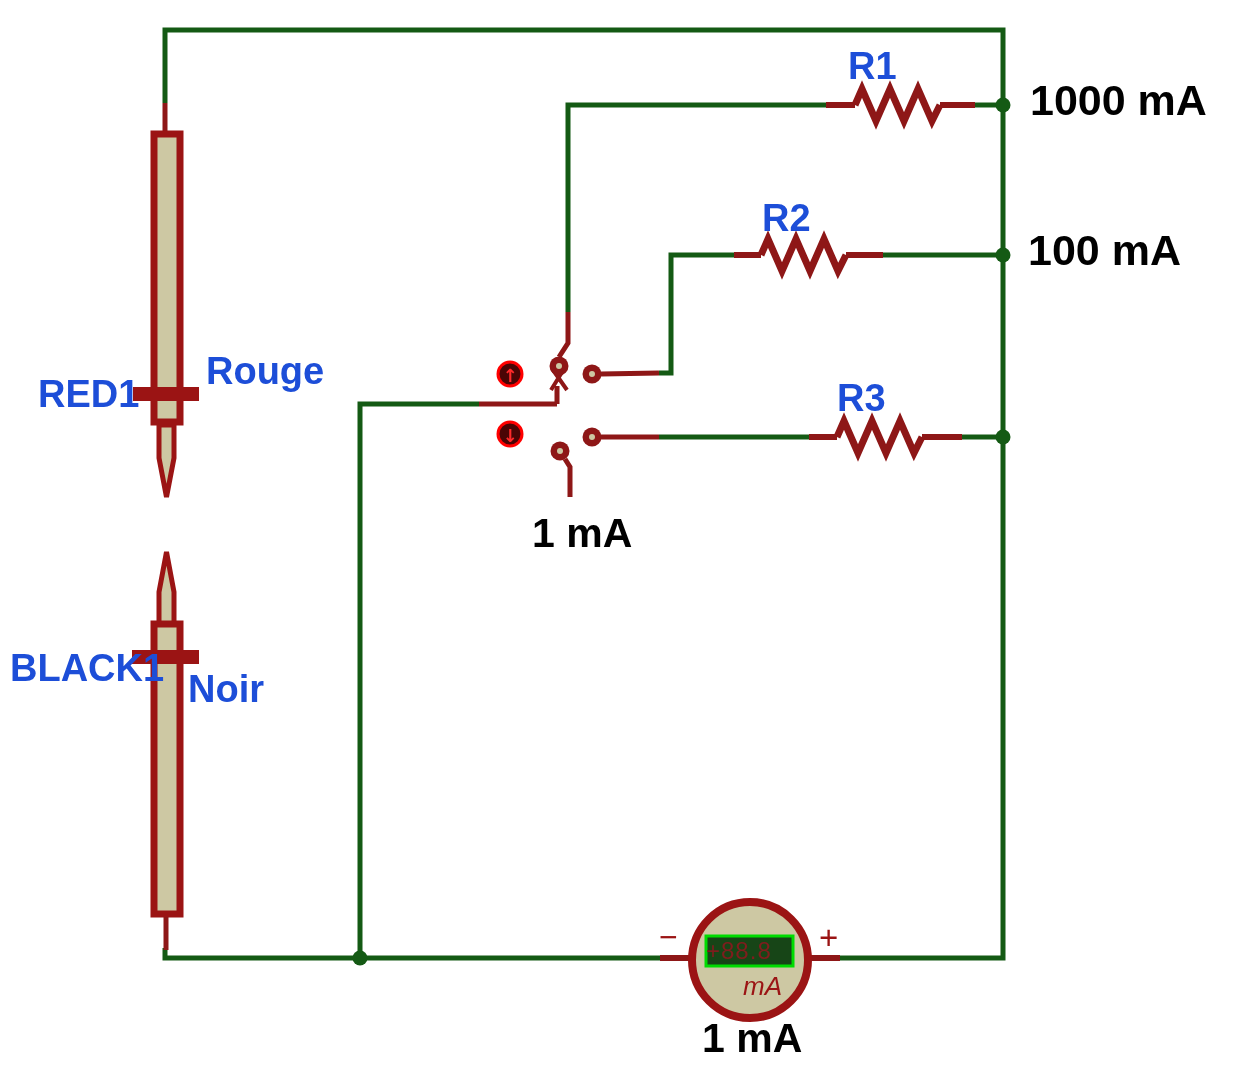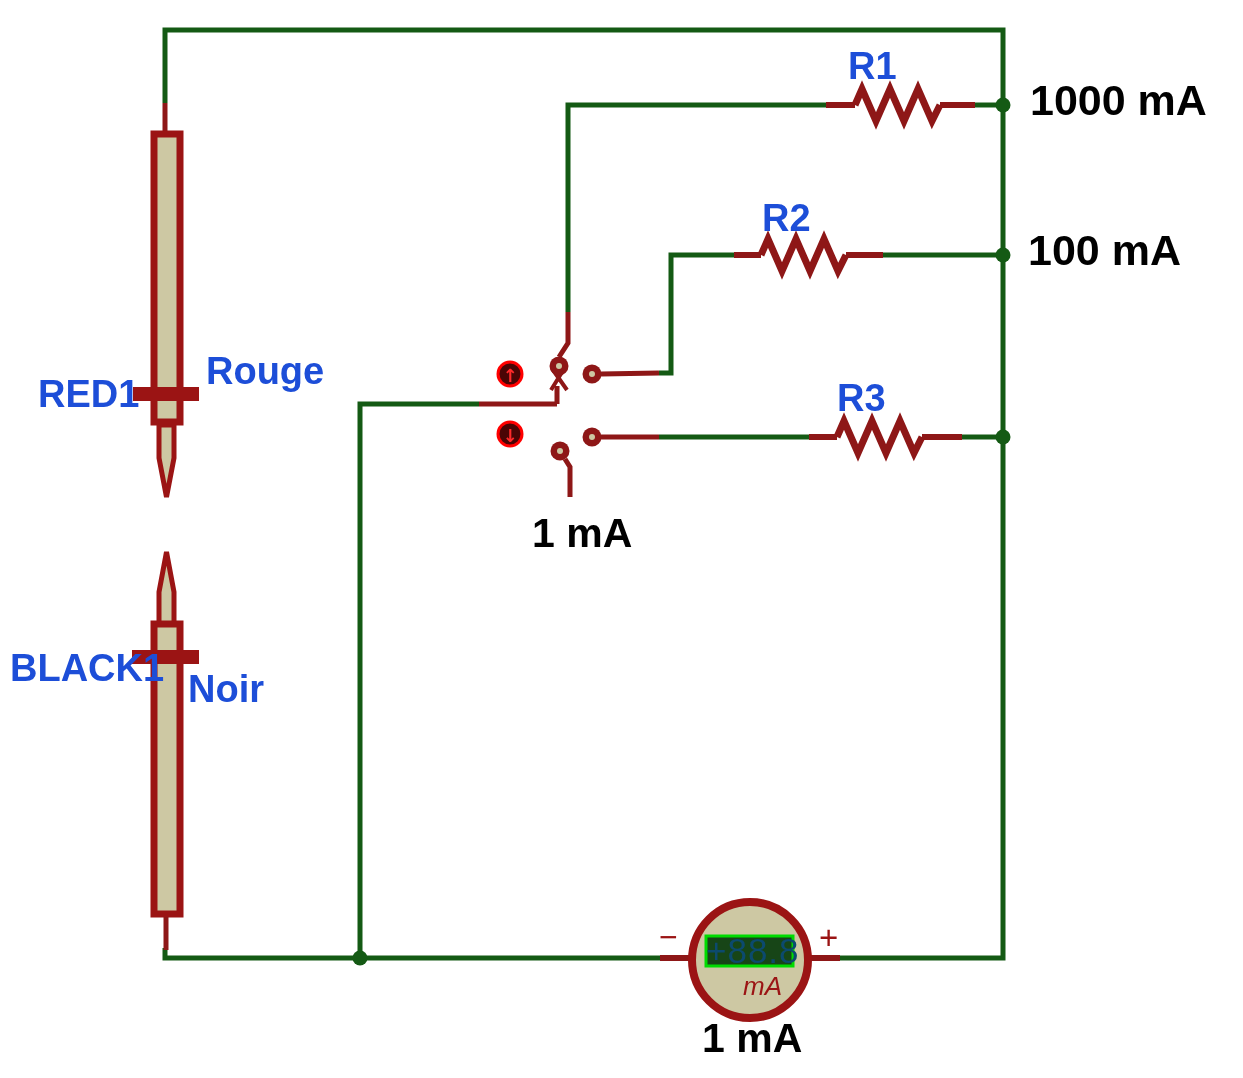--- a/index.html
+++ b/index.html
@@ -6,22 +6,22 @@
   #stage{
     position:relative;width:1243px;height:1078px;background:#ffffff;overflow:hidden;
     font-family:"Liberation Sans",sans-serif;
   }
   #schem{position:absolute;left:0;top:0;}
   .txt{position:absolute;white-space:nowrap;color:#111111;}
   .ref-label{font-size:38px;font-weight:700;letter-spacing:0px;color:#1d4ed8;}
   .net-label{font-size:43px;font-weight:700;color:#000000;}
   .pos-label{font-size:41px;font-weight:700;color:#000000;}
   .meter-reading{
-    left:706px;top:936px;width:87px;height:30px;line-height:30px;text-align:center;
-    font-size:35px;font-weight:400;letter-spacing:1px;color:#0c4a6e;
+    left:706px;top:936px;width:63px;height:30px;line-height:30px;text-align:center;
+    font-size:24px;font-weight:400;letter-spacing:1px;color:#7f1d1d;
   }
   .meter-unit{
     left:718px;top:971px;width:64px;text-align:right;
     font-size:26px;font-style:italic;font-weight:400;color:#9b1414;
   }
   .term{color:#9b1414;font-weight:400;}
   .term-minus{left:659px;top:919px;font-size:32px;}
   .term-plus{left:819px;top:919px;font-size:33px;}
 </style>
 </head>

